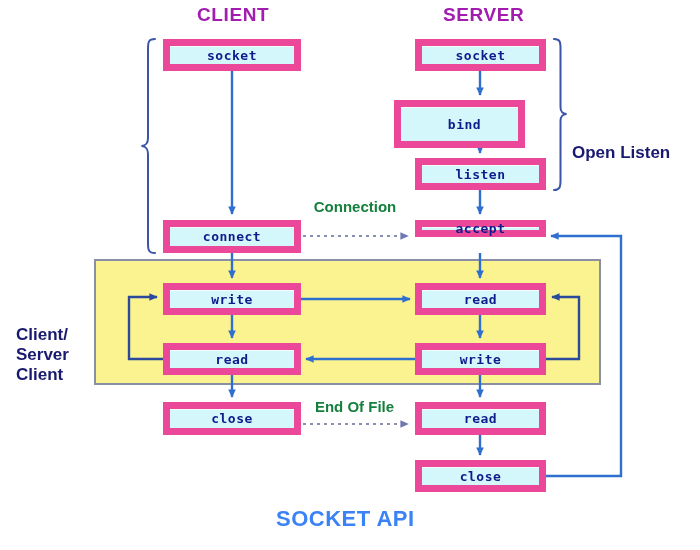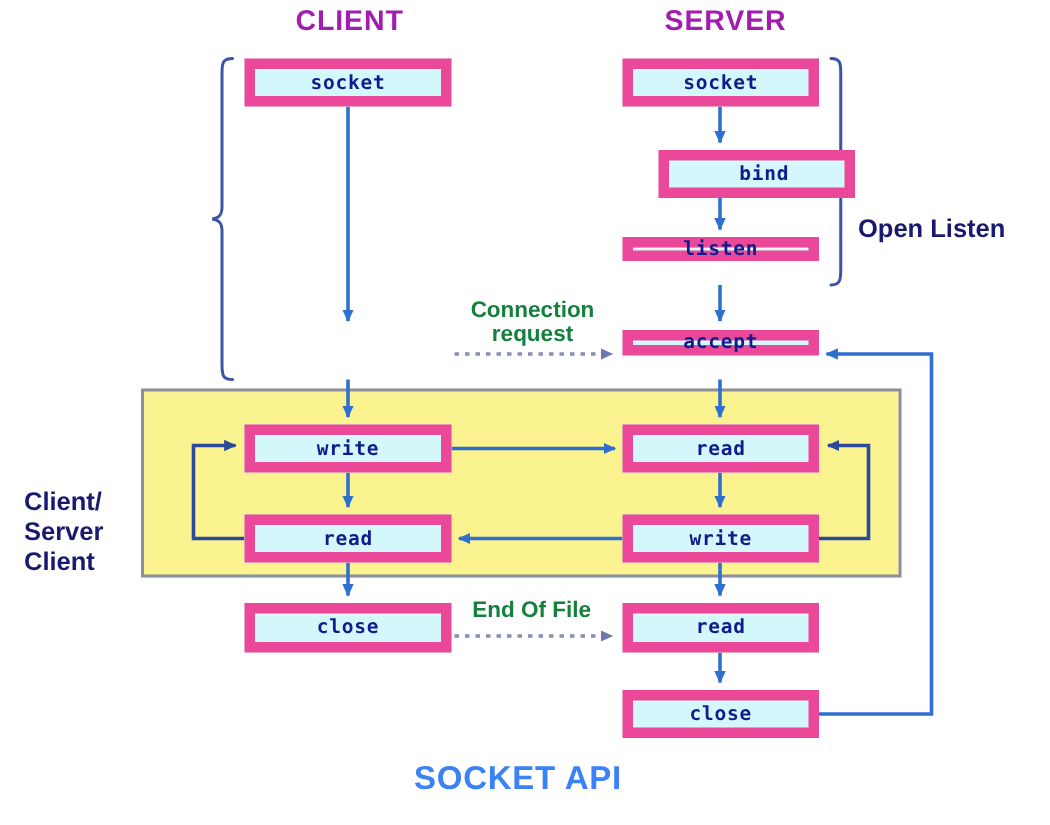--- a/index.html
+++ b/index.html
@@ -161,42 +161,42 @@
                C146,146.5 148,148.5 148,154 L148,243 C148,250 148.5,253 155,253"></path>
       <path d="M554,39 C560,39 560.5,42 560.5,48.5 L560.5,107 C560.5,112 562.5,113.5 566.5,114
                C562.5,114.5 560.5,116 560.5,121 L560.5,180 C560.5,186.5 560,190 554,190"></path>
     </g>
   </svg>
 
   <div class="col-title" style="left:197px; top:4px;">CLIENT</div>
   <div class="col-title" style="left:443px; top:4px;">SERVER</div>
 
   <div class="node" style="left:163px; top:39px; width:138px; height:32px;">socket</div>
+  <div class="node" style="left:163px; top:220px; width:138px; height:33px;">connect</div>
   <div class="node" style="left:163px; top:283px; width:138px; height:32px;">write</div>
   <div class="node" style="left:163px; top:343px; width:138px; height:32px;">read</div>
   <div class="node" style="left:163px; top:402px; width:138px; height:33px;">close</div>
 
   <div class="node" style="left:415px; top:39px; width:131px; height:32px;">socket</div>
-  <div class="node" style="left:439px; top:100px; width:131px; height:32px;padding-left:10px;">bind</div>
-  <div class="node" style="left:415px; top:158px; width:131px; height:16px;">listen</div>
+  <div class="node" style="left:394px; top:100px; width:131px; height:48px;padding-left:10px;">bind</div>
+  <div class="node" style="left:415px; top:158px; width:131px; height:32px;">listen</div>
   <div class="node" style="left:415px; top:220px; width:131px; height:17px;">accept</div>
   <div class="node" style="left:415px; top:283px; width:131px; height:32px;">read</div>
   <div class="node" style="left:415px; top:343px; width:131px; height:32px;">write</div>
   <div class="node" style="left:415px; top:402px; width:131px; height:33px;">read</div>
   <div class="node" style="left:415px; top:460px; width:131px; height:32px;">close</div>
 
   <div class="group-label" style="left:572px; top:103px;">Open Listen</div>
 
   <div class="group-label" style="left:16px; top:285px;">
     <div>Client/</div>
     <div>Server</div>
     <div>Client</div>
   </div>
 
   <div class="edge-label" style="left:305px; top:199px; width:100px;">
     <div>Connection</div>
-    <div>request</div>
   </div>
   <div class="edge-label" style="left:302px; top:399px; width:105px;">End Of File</div>
 
   <div class="footer-title" style="left:276px; top:506px;">SOCKET API</div>
 
 </div>
 
 </body></html>

